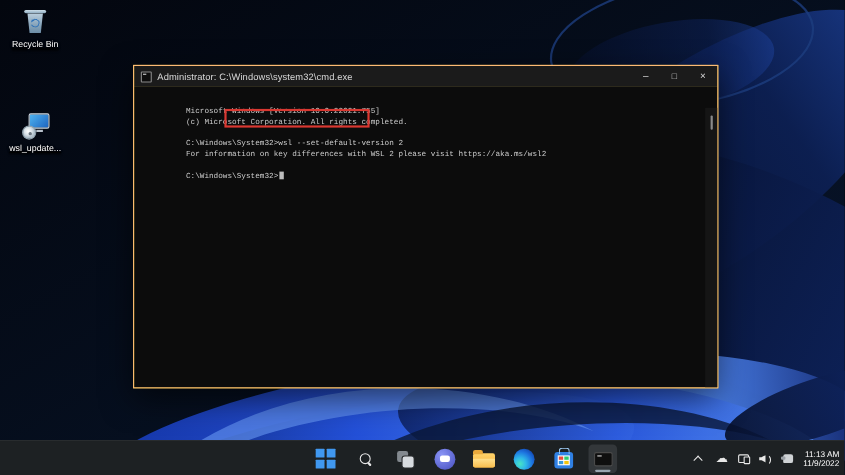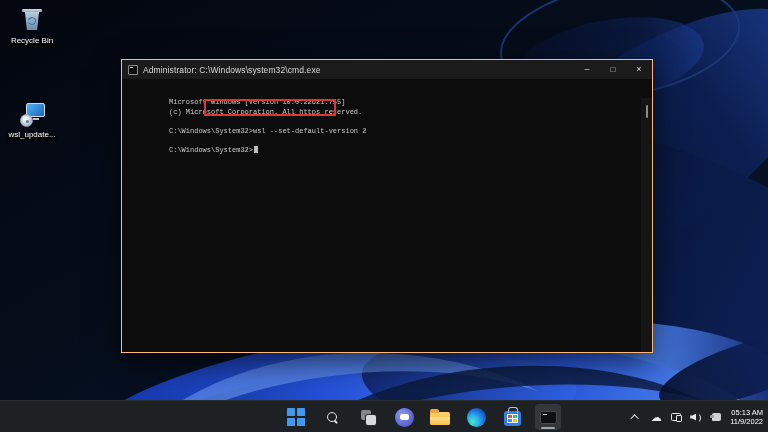--- a/index.html
+++ b/index.html
@@ -207,23 +207,24 @@
       <div class="win-btns">
         <div class="win-btn">–</div>
         <div class="win-btn max">□</div>
         <div class="win-btn">×</div>
       </div>
     </div>
 
     <div id="console">
       <div id="console-lines">
         <div class="tline">Microsoft Windows [Version 10.0.22621.755]</div>
-        <div class="tline">(c) Microsoft Corporation. All https reserved.</div>
+        <div class="tline">(c) Microsoft Corporation. All rights completed.</div>
         <div class="tline"></div>
         <div class="tline"><span>C:\Windows\System32&gt;</span><span>wsl --set-default-version 2</span></div>
+        <div class="tline">For information on key differences with WSL 2 please visit https://aka.ms/wsl2</div>
         <div class="tline"></div>
         <div class="tline"><span>C:\Windows\System32&gt;</span><span style="display:inline-block;width:4px;height:7px;background:#bdbdbd;vertical-align:-1px;margin-left:1px;"></span></div>
       </div>
       <div id="scrollbar">
         <div id="scroll-thumb"></div>
       </div>
     </div>
   </div>
 
   <div id="red-box"></div>
@@ -279,19 +280,19 @@
       <div class="tray-ic">
           <div class="net"></div>
         </div>
       <div class="tray-ic">
           <div class="vol"></div>
         </div>
       <div class="tray-ic">
           <div class="pen-ic"></div>
         </div>
       <div id="clock">
-        <div>05:13 AM</div>
+        <div>11:13 AM</div>
         <div>11/9/2022</div>
       </div>
     </div>
   </div>
 
 </div>
 
 </body></html>

